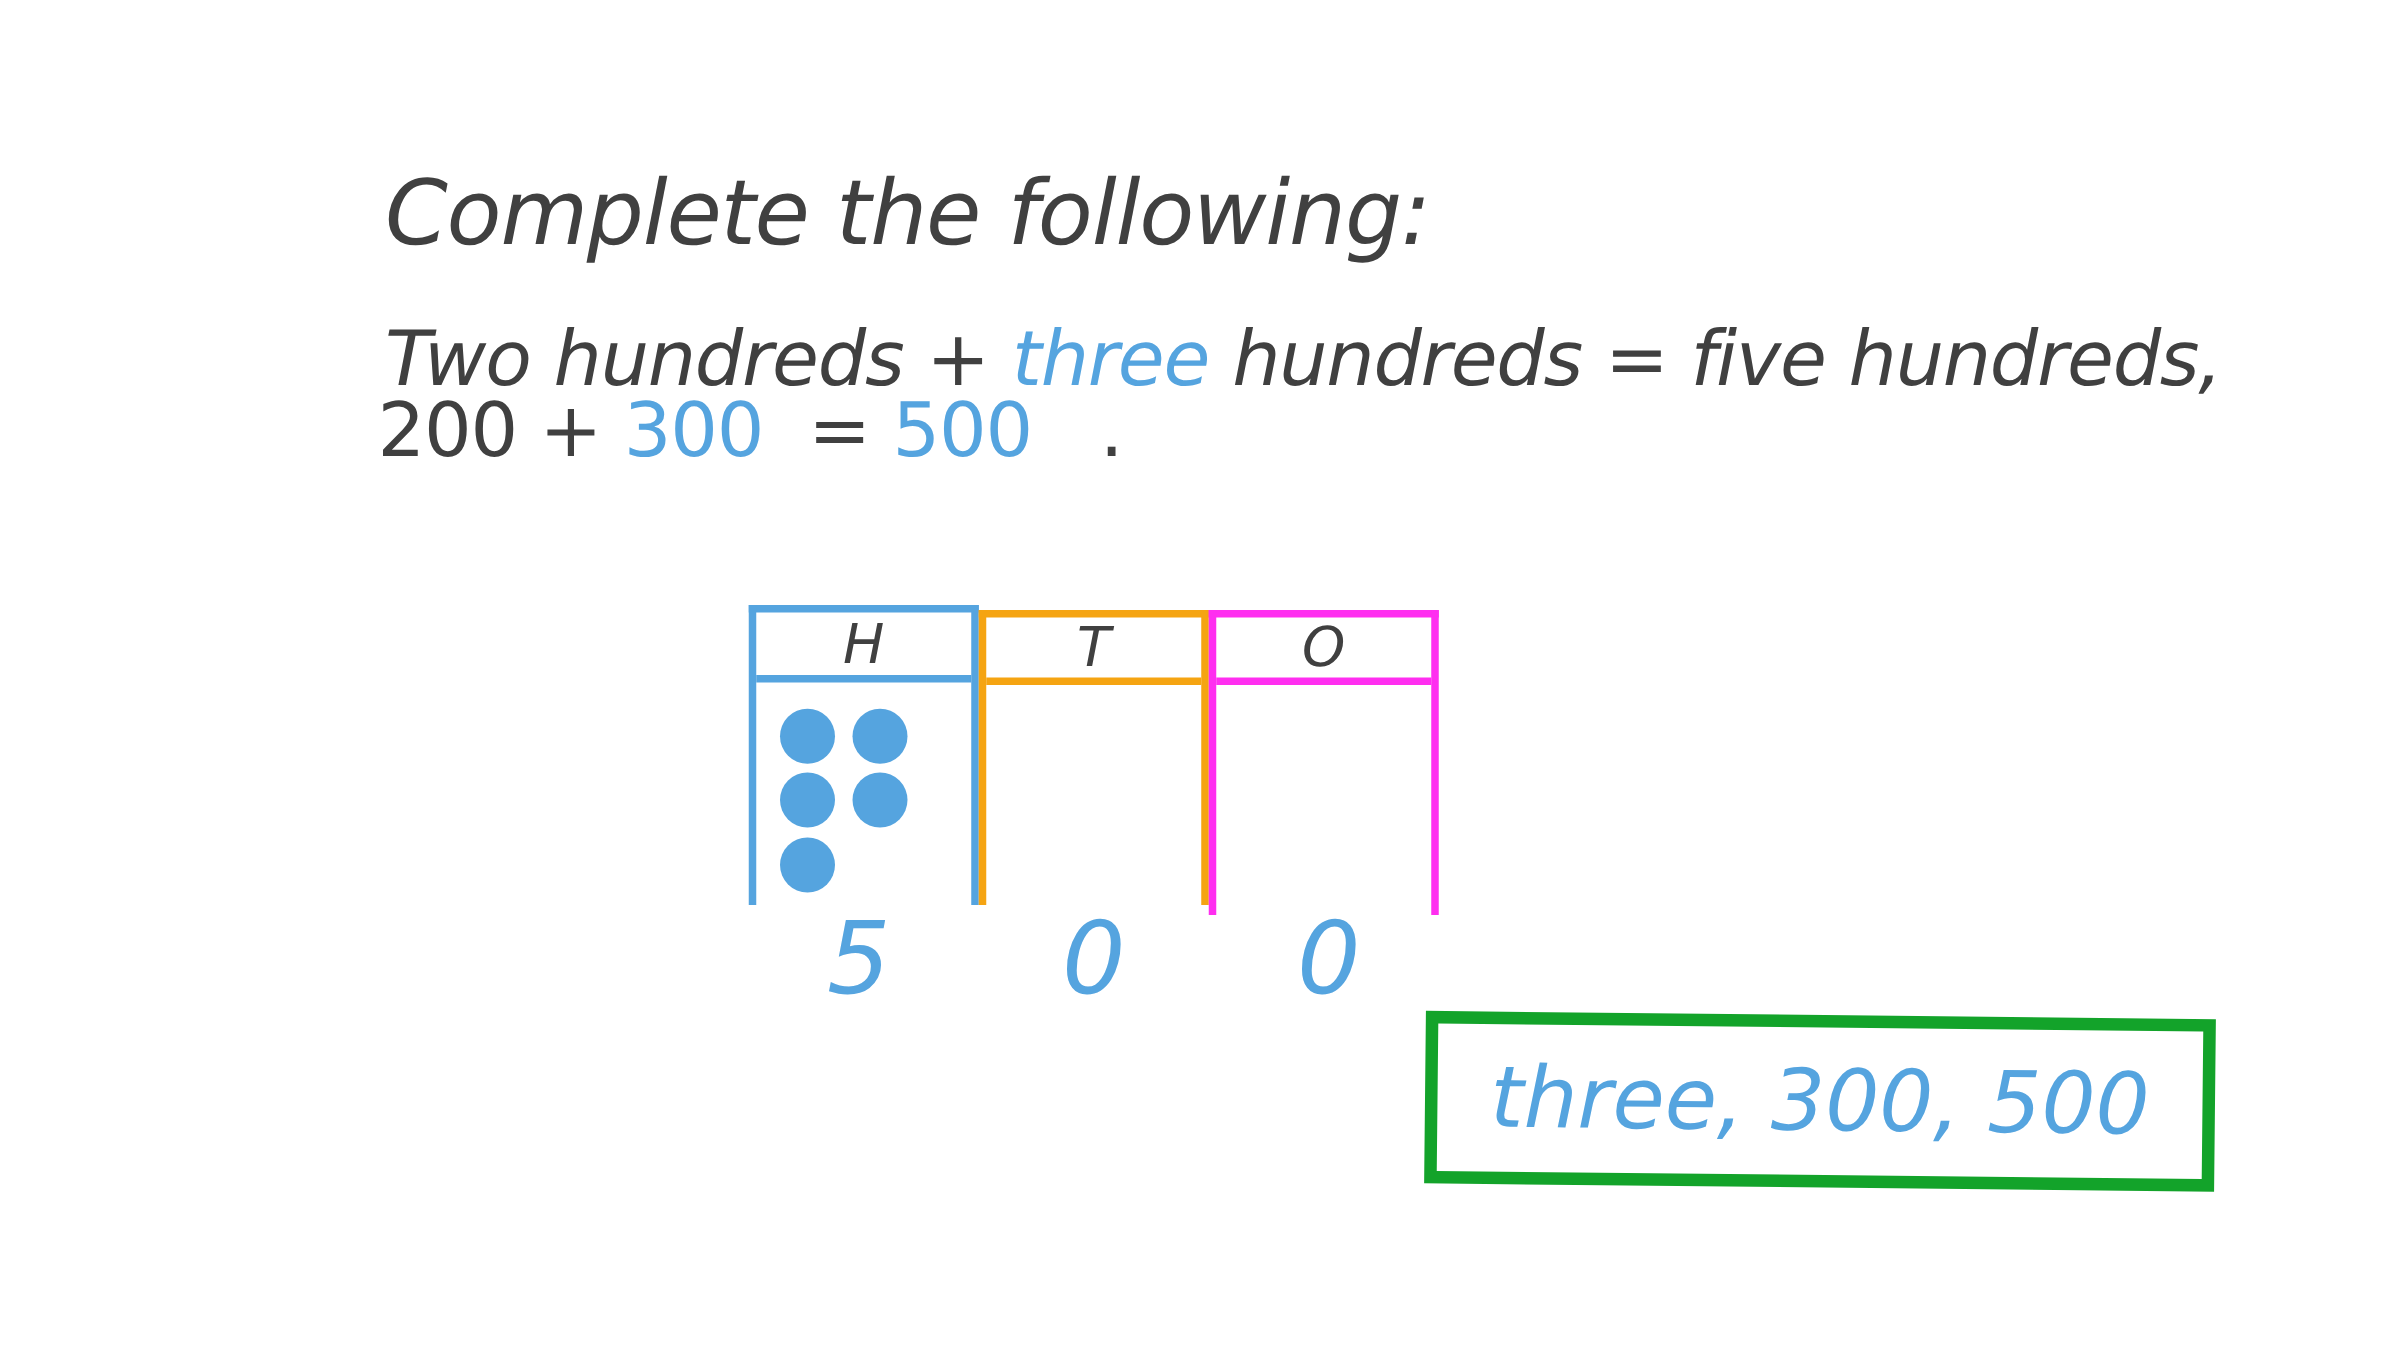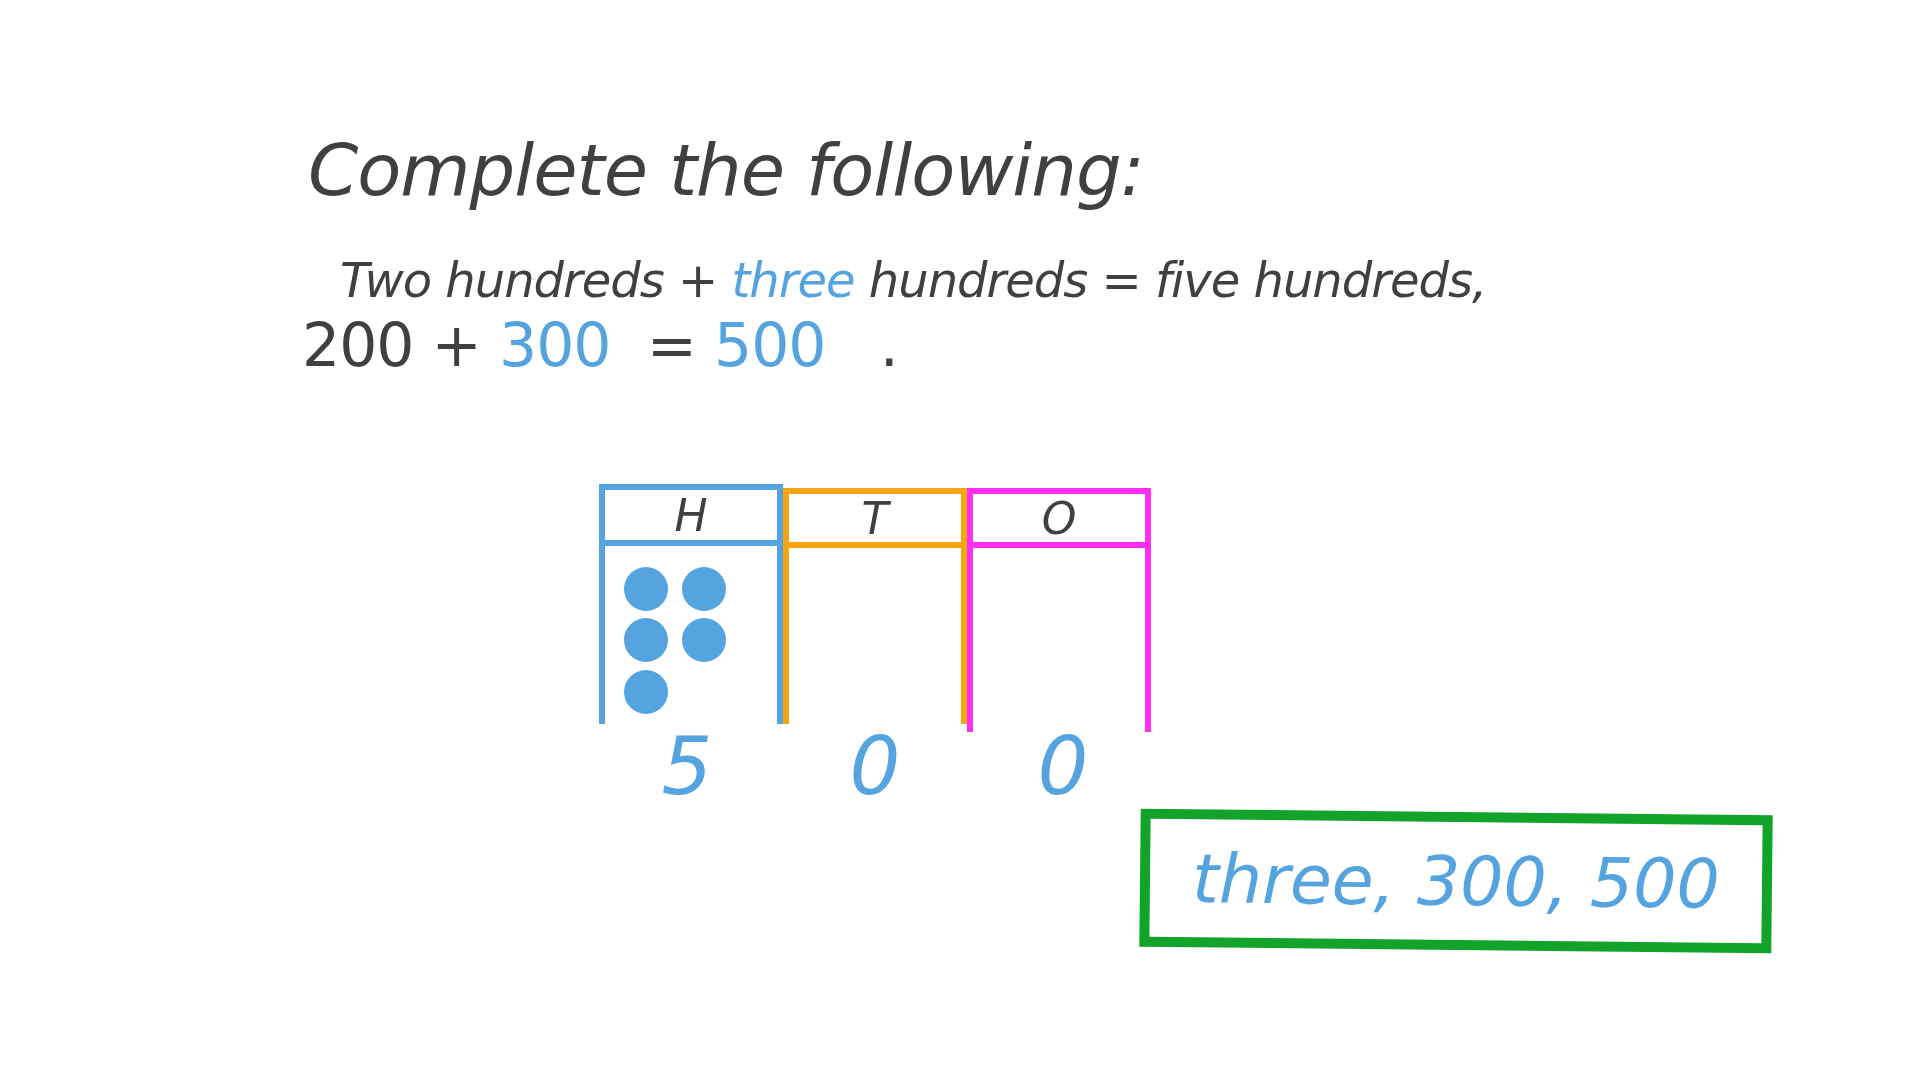--- a/index.html
+++ b/index.html
@@ -1,21 +1,21 @@
 <!DOCTYPE html>
 <html><head>
 <meta charset="utf-8">
 <style>
   html, body { margin:0; padding:0; background:#ffffff; }
   body { width:1920px; height:1080px; position:relative; overflow:hidden;
          font-family: "DejaVu Sans", sans-serif; }
   .hand { font-style: italic; color:#404040; position:absolute; white-space:nowrap; letter-spacing:-1px; }
   .blue { color:#55a4df; }
   #title { left:308px; top:128px; font-size:72px; }
-  #line1 { left:308px; top:252px; font-size:48px;margin-left:32px; }
+  #line1 { left:308px; top:252px; font-size:61px; }
   #line2 { left:302px; top:310px; font-size:60px; font-style:normal; }
   .col { position:absolute; box-sizing:border-box; }
   .hdr { position:absolute; box-sizing:border-box; display:flex; align-items:center; justify-content:center;
          font-size:44px; font-style:italic; color:#404040; }
   .counter { position:absolute; width:44px; height:44px; border-radius:50%; background:#55a4df; }
   .digit { position:absolute; font-size:80px; color:#55a4df; font-style:italic; width:120px; text-align:center; }
   #answer-box { position:absolute; left:1140px; top:812px; width:632px; height:138px; box-sizing:border-box;
                 border:10px solid #13a32a; display:flex; align-items:center; justify-content:center;
                 font-size:68px; font-style:italic; color:#55a4df; transform:rotate(0.6deg); }
 </style>

